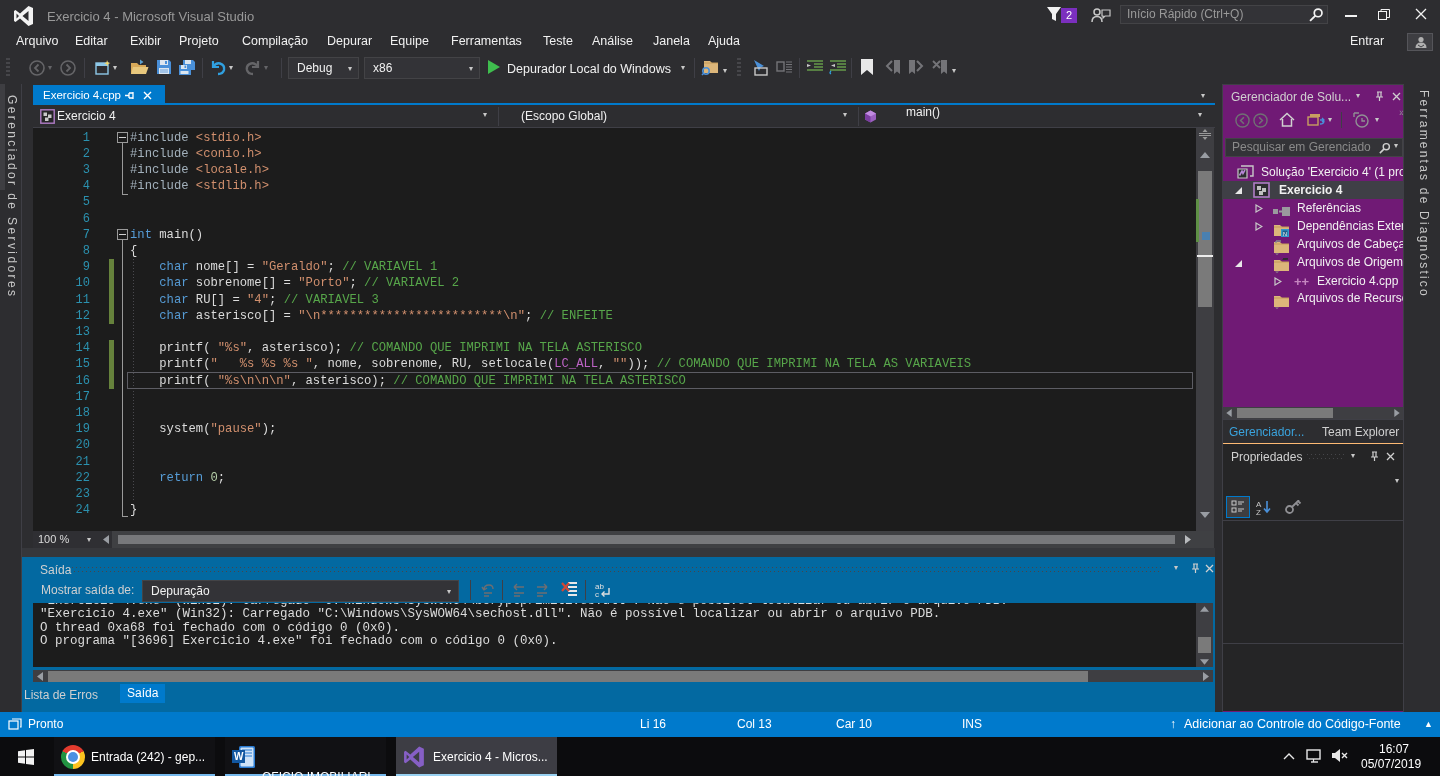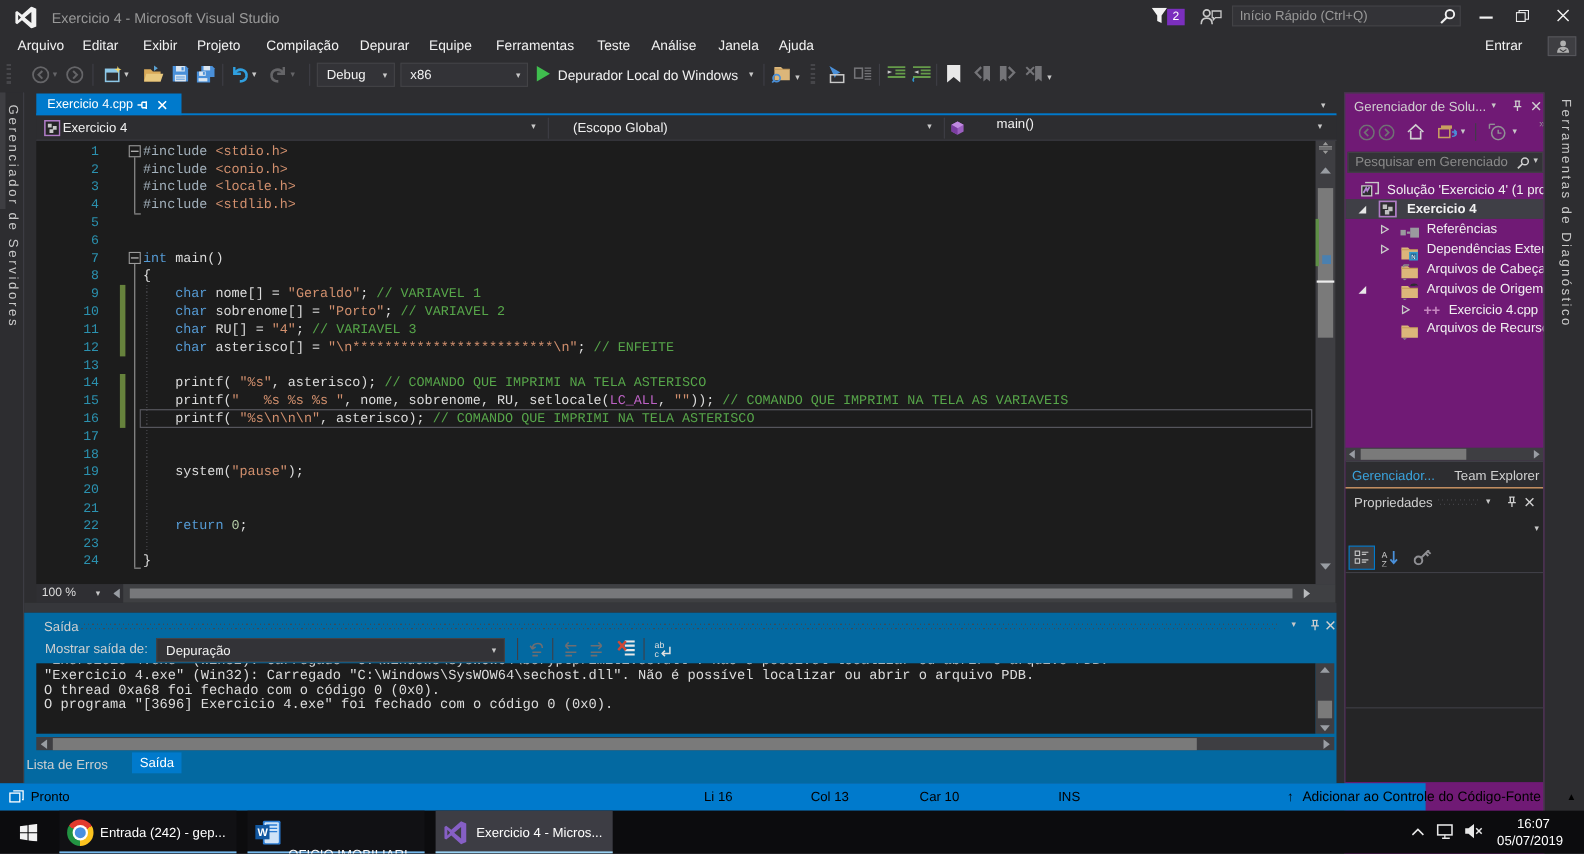--- a/index.html
+++ b/index.html
@@ -45,21 +45,21 @@
 #vscroll { left:1196px; top:128px; width:18px; height:403px; background:#3e3e42; }
 
 #hscrollrow { left:33px; top:531px; width:1181px; height:17px; background:#2f2f33; }
 
 #outpanel { left:22px; top:557px; width:1193px; height:155px; background:#0369a1; }
 #outtext { left:11px; top:46px; width:1163px; height:64px; background:#1c1c1c; overflow:hidden; }
 #outtext pre { position:absolute; left:7px; top:-8px; font-size:12.5px; line-height:13.4px; color:#dcdcdc; font-family:"Liberation Mono",monospace; }
 
 #rpanel { left:1222px; top:84px; width:182px; height:770px; background:#701a75; border:1px solid #3f3f46; }
 
-#statusbar { left:0; top:712px; width:1296px; height:25px; background:#007acc; color:#000000; }
+#statusbar { left:0; top:712px; width:1440px; height:25px; background:#007acc; color:#ffffff; }
 
 #taskbar { left:0; top:737px; width:1440px; height:39px; background:#0c0c0e; color:#ffffff; }
 .tbtn { top:0; height:39px; }
 </style>
 </head>
 <body>
 
 <div id="titlebar" class="abs"></div>
 <svg class="abs" style="left:13px;top:6px" width="23" height="20" viewBox="0 0 23 20">
   <path d="M15.5 0 L20 2 L20 18 L15.5 20 L7 12.5 L2.5 16 L1 15 L1 5 L2.5 4 L7 7.5 Z M3.5 7.5 L3.5 12.5 L6 10 Z M9.5 10 L15.5 15 L15.5 5 Z" fill="#f2f2f2"></path>

